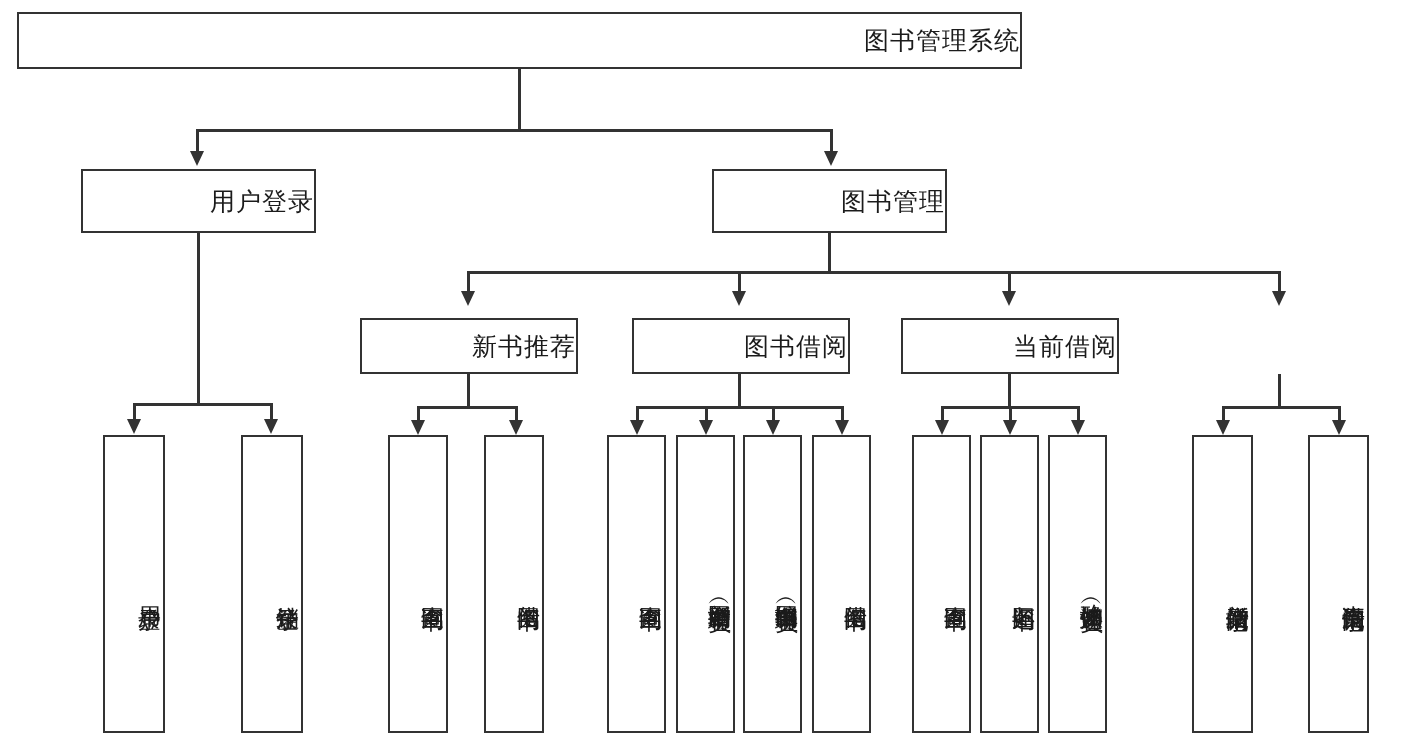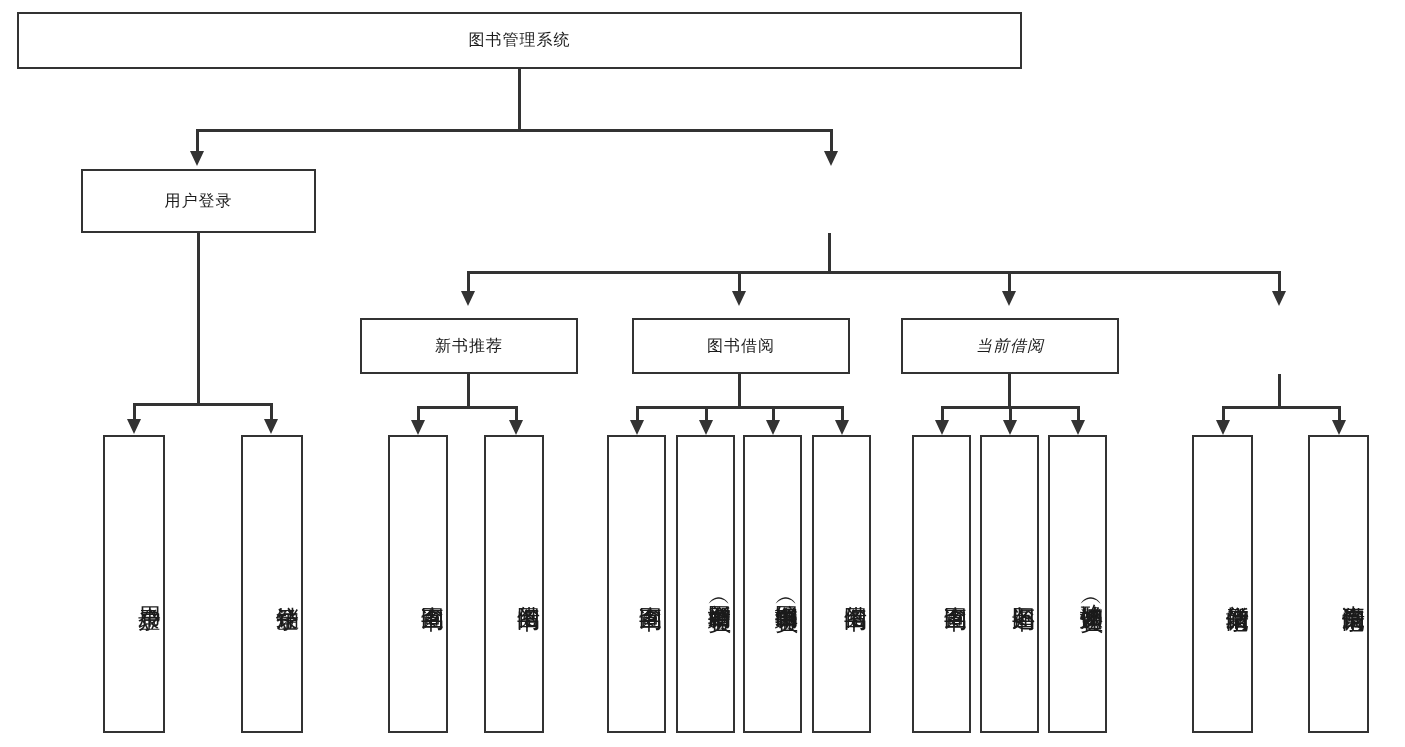--- a/index.html
+++ b/index.html
@@ -21,22 +21,23 @@
     position: absolute;
     box-sizing: border-box;
     background: #ffffff;
     border: 2px solid #333333;
     display: flex;
     align-items: center;
     justify-content: center;
     color: #1b1b1b;
   }
   .node.h {
-    font-size: 16px;
+    font-size: 25px;
     letter-spacing: 1px;
+    justify-content: flex-end;
   }
   .node.v {
     writing-mode: vertical-rl;
     text-orientation: upright;
     font-size: 23px;
     line-height: 1.18;
     letter-spacing: 1px;
     padding-top: 12px;
     align-items: flex-start;
     justify-content: center;
@@ -83,20 +84,23 @@
   <div class="edge h" style="left:196px; top:129px; width:637px;"></div>
 
   <div class="edge v" style="left:196px; top:129px; height:24px;"></div>
   <div class="arrow" style="left:190px; top:151px;"></div>
   <div class="edge v" style="left:830px; top:129px; height:24px;"></div>
   <div class="arrow" style="left:824px; top:151px;"></div>
 
   <div class="node h" style="left:81px; top:169px; width:235px; height:64px;">
     <span class="lbl">用户登录</span>
   </div>
+  <div class="node h" style="left:712px; top:169px; width:235px; height:64px;">
+    <span class="lbl">图书管理</span>
+  </div>
 
   <div class="edge v" style="left:197px; top:233px; height:172px;"></div>
   <div class="edge h" style="left:133px; top:403px; width:139px;"></div>
   <div class="edge v" style="left:133px; top:403px; height:18px;"></div>
   <div class="arrow" style="left:127px; top:419px;"></div>
   <div class="edge v" style="left:270px; top:403px; height:18px;"></div>
   <div class="arrow" style="left:264px; top:419px;"></div>
 
   <div class="edge v" style="left:828px; top:233px; height:40px;"></div>
   <div class="edge h" style="left:467px; top:271px; width:814px;"></div>
@@ -108,21 +112,21 @@
   <div class="arrow" style="left:1002px; top:291px;"></div>
   <div class="edge v" style="left:1278px; top:271px; height:22px;"></div>
   <div class="arrow" style="left:1272px; top:291px;"></div>
 
   <div class="node h" style="left:360px; top:318px; width:218px; height:56px;">
     <span class="lbl">新书推荐</span>
   </div>
   <div class="node h" style="left:632px; top:318px; width:218px; height:56px;">
     <span class="lbl">图书借阅</span>
   </div>
-  <div class="node h" style="left:901px; top:318px; width:218px; height:56px;font-style:italic;">
+  <div class="node h" style="left:901px; top:318px; width:218px; height:56px;">
     <span class="lbl">当前借阅</span>
   </div>
 
   <div class="edge v" style="left:467px; top:374px; height:34px;"></div>
   <div class="edge h" style="left:417px; top:406px; width:101px;"></div>
   <div class="edge v" style="left:417px; top:406px; height:16px;"></div>
   <div class="arrow" style="left:411px; top:420px;"></div>
   <div class="edge v" style="left:515px; top:406px; height:16px;"></div>
   <div class="arrow" style="left:509px; top:420px;"></div>
 

